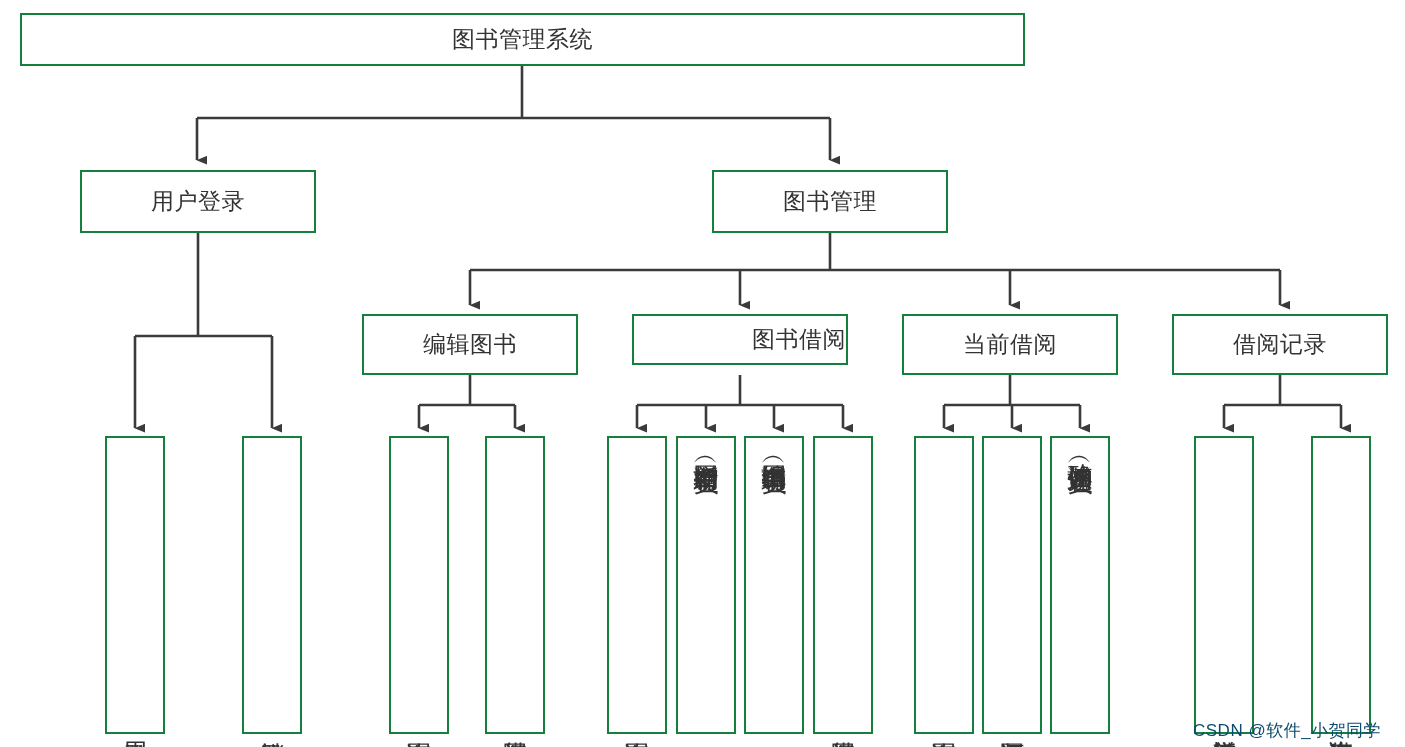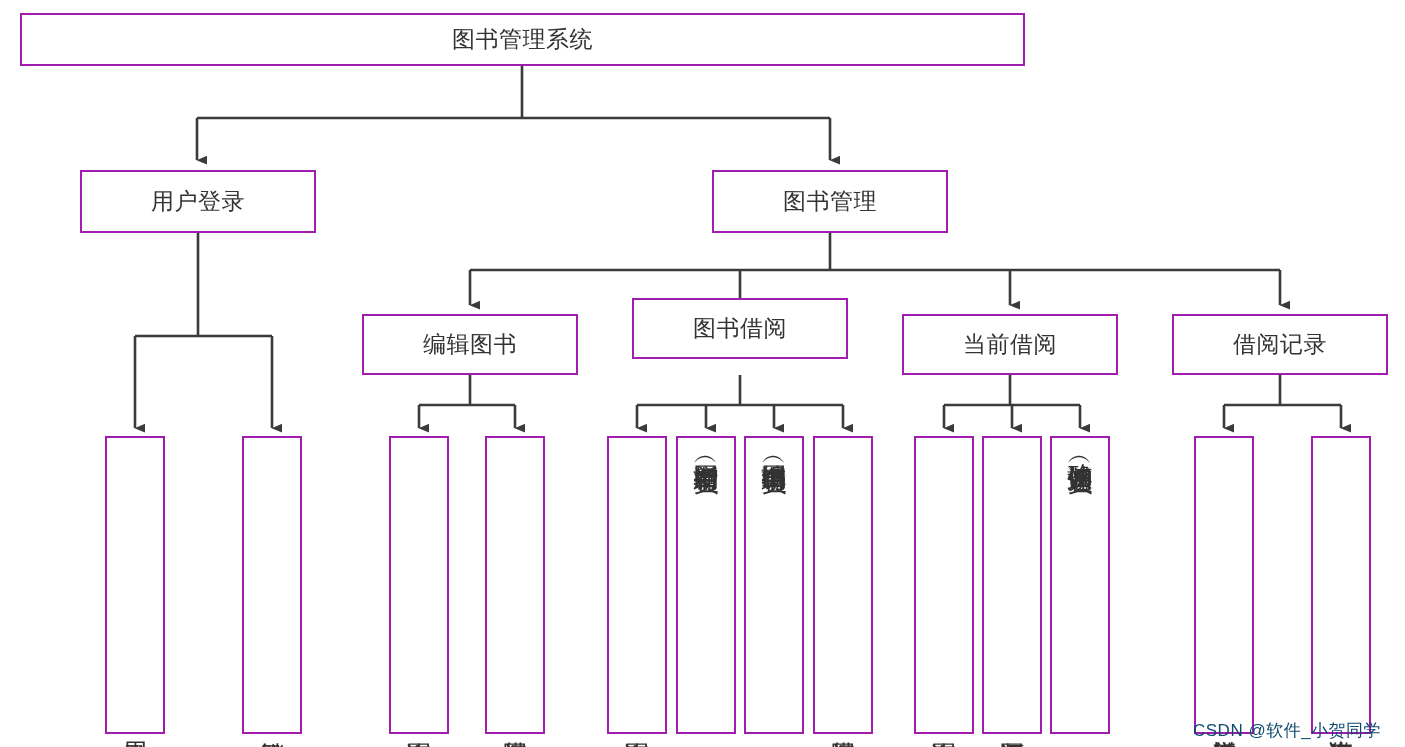--- a/index.html
+++ b/index.html
@@ -21,21 +21,21 @@
     position: absolute;
     left: 0;
     top: 0;
     width: 1405px;
     height: 747px;
     pointer-events: none;
   }
   .node {
     position: absolute;
     box-sizing: border-box;
-    border: 2px solid #a21caf;
+    border: 2px solid #15803d;
     background: #ffffff;
     display: flex;
     align-items: center;
     justify-content: center;
     color: #333333;
   }
   .node.h {
     font-size: 23px;
     letter-spacing: 0.5px;
   }
@@ -130,21 +130,21 @@
   <div class="node h" style="left:80px; top:170px; width:236px; height:63px;">
     <span>用户登录</span>
   </div>
   <div class="node h" style="left:712px; top:170px; width:236px; height:63px;text-align:right;">
     <span>图书管理</span>
   </div>
 
   <div class="node h" style="left:362px; top:314px; width:216px; height:61px;">
     <span>编辑图书</span>
   </div>
-  <div class="node h" style="left:632px; top:298px; width:216px; height:61px;">
+  <div class="node h" style="left:632px; top:314px; width:216px; height:51px;justify-content:flex-end;">
     <span>图书借阅</span>
   </div>
   <div class="node h" style="left:1172px; top:314px; width:216px; height:61px;">
     <span>借阅记录</span>
   </div>
   <div class="node h" style="left:902px; top:314px; width:216px; height:61px;">
     <span>当前借阅</span>
   </div>
 
   <div class="node v" style="left:105px; top:436px; width:60px; height:298px;">

